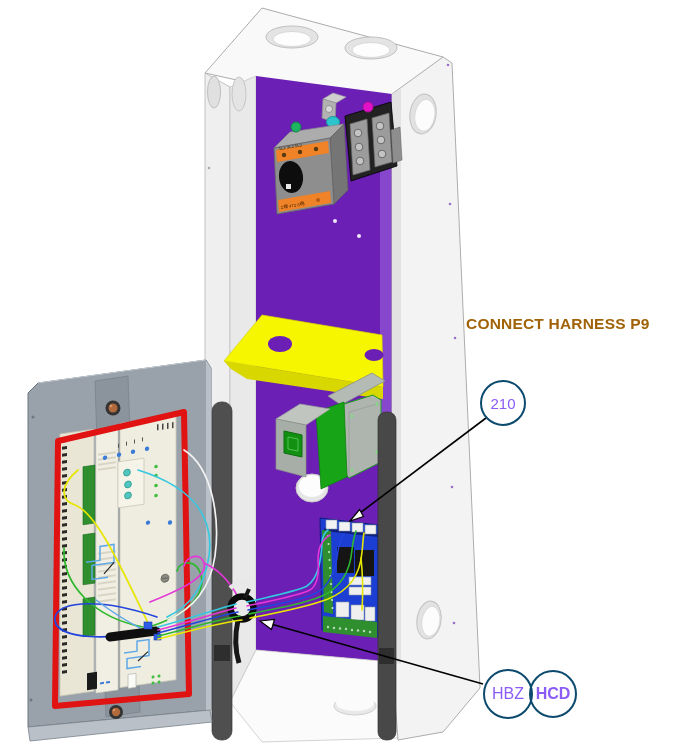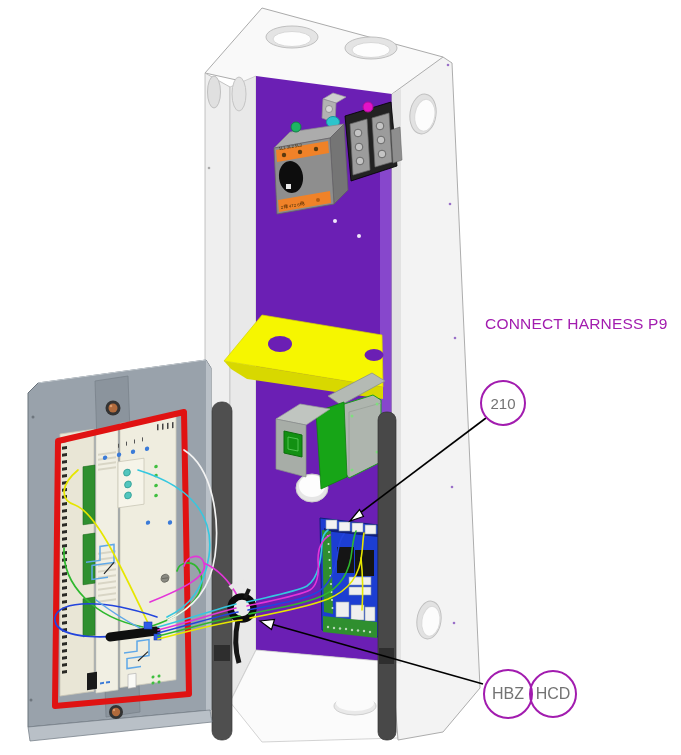--- a/index.html
+++ b/index.html
@@ -1,25 +1,25 @@
 <!DOCTYPE html>
 <html><head>
 <meta charset="utf-8">
 <style>
   html,body{margin:0;padding:0;background:#fff;}
   #stage{position:relative;width:681px;height:755px;background:#fff;overflow:hidden;
          font-family:"Liberation Sans",sans-serif;}
   #drawing{position:absolute;left:0;top:0;}
-  .note{position:absolute;left:485px;top:314px;width:196px;font-size:15.5px;line-height:19px;
-        color:#a21caf;letter-spacing:0.2px;white-space:nowrap;}
-  .balloon{position:absolute;border:2px solid #a21caf;border-radius:50%;display:flex;
-           align-items:center;justify-content:center;font-size:15px;color:#737373;background:transparent;}
+  .note{position:absolute;left:466px;top:314px;width:196px;font-size:15.5px;line-height:19px;
+        color:#a16207;letter-spacing:0.2px;white-space:nowrap;font-weight:bold;}
+  .balloon{position:absolute;border:2px solid #0c4a6e;border-radius:50%;display:flex;
+           align-items:center;justify-content:center;font-size:15px;color:#8b5cf6;background:transparent;}
   #balloon-210{left:480px;top:380px;width:42px;height:42px;}
   #balloon-hbz{left:483px;top:669px;width:46px;height:46px;font-size:16px;align-items:center;}
-  #balloon-hcd{left:529px;top:670px;width:44px;height:44px;font-size:16px;}
+  #balloon-hcd{left:529px;top:670px;width:44px;height:44px;font-size:16px;font-weight:bold;}
 </style>
 </head>
 <body>
 
 <div id="stage">
 <svg id="drawing" width="681" height="755" viewBox="0 0 681 755">
 
   <g>
 
     <polygon points="262,8 443,57 408,118 205,73" fill="#F9F9F9" stroke="#ABABAB" stroke-width="1"></polygon>

